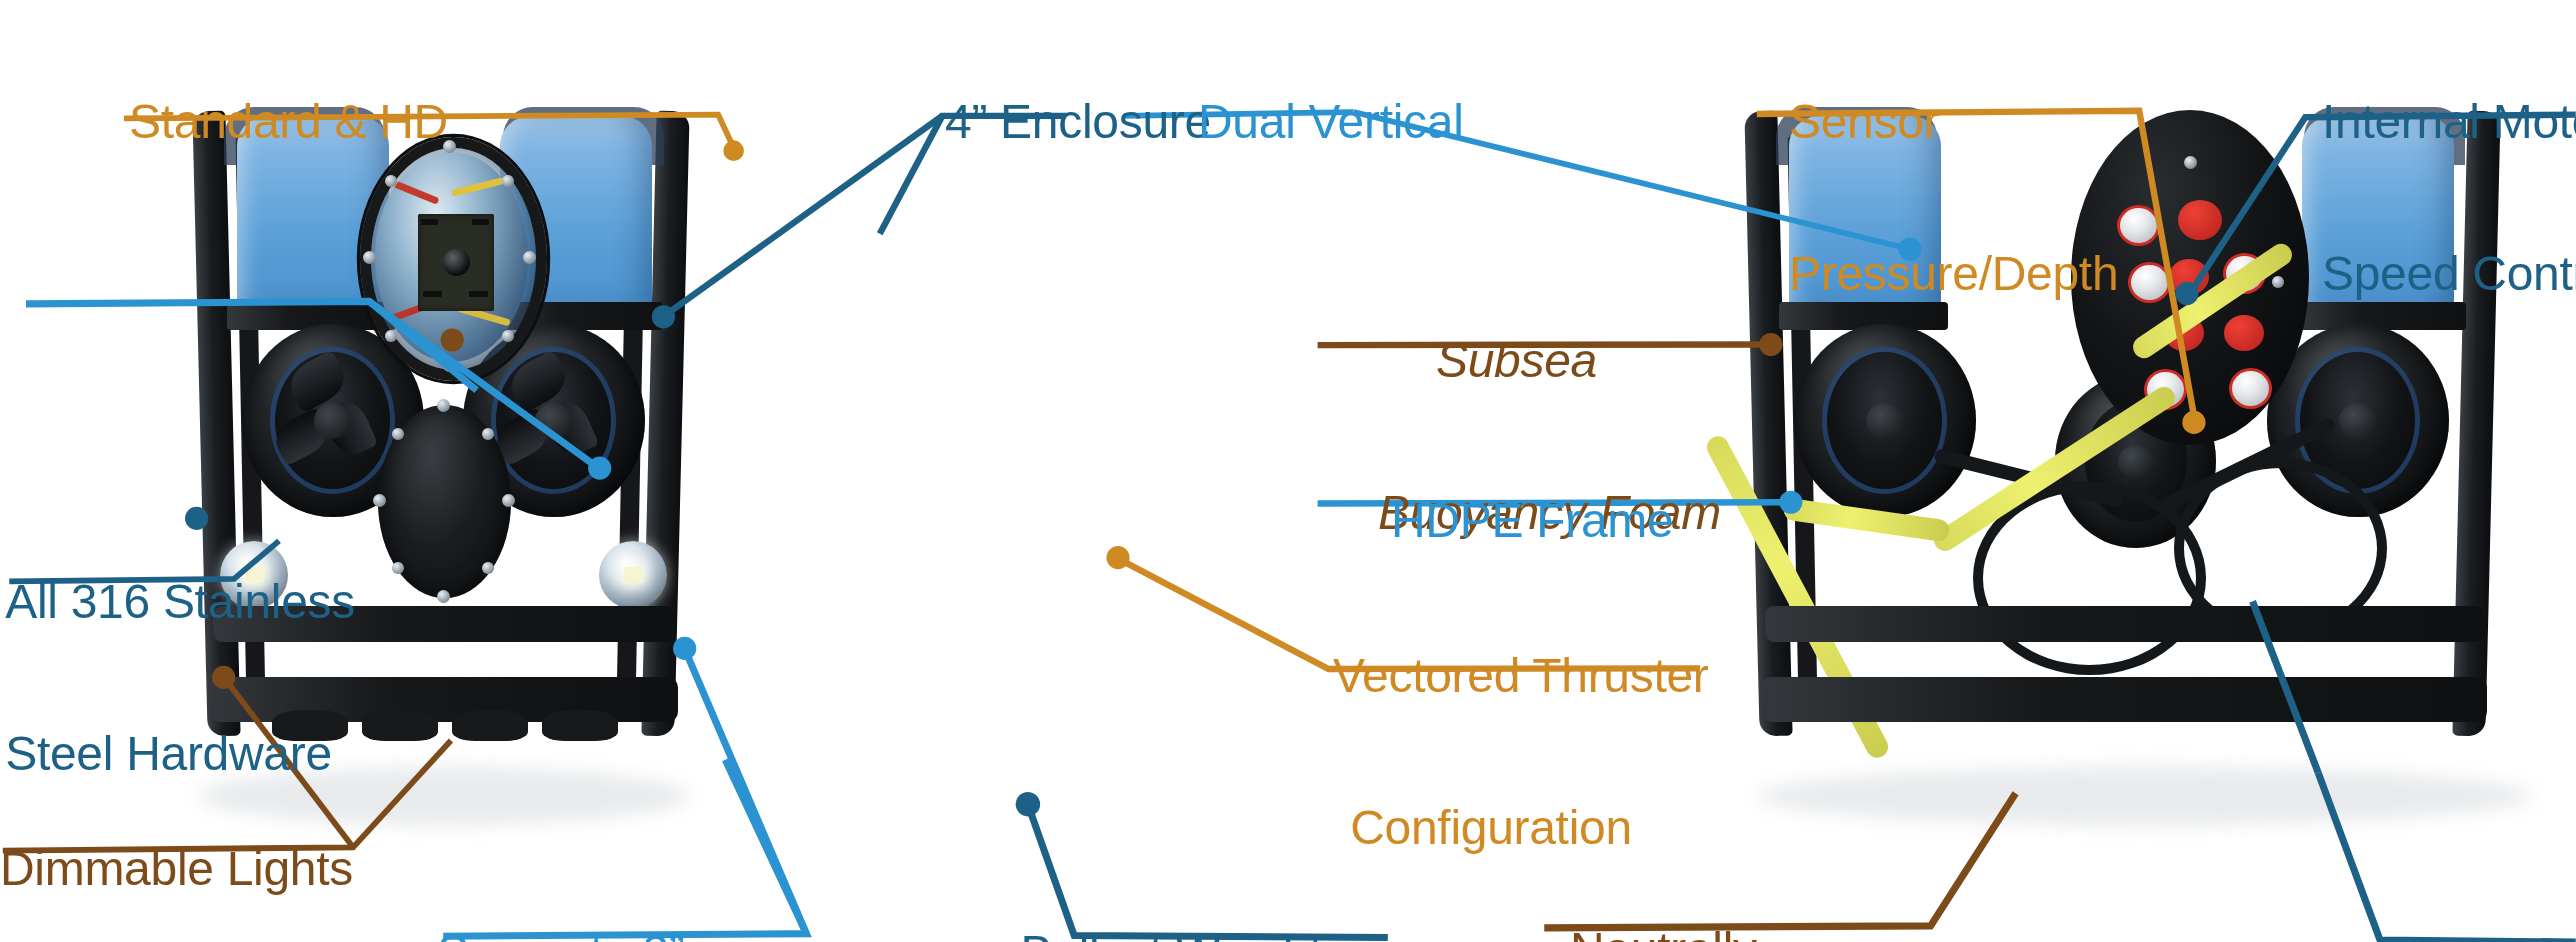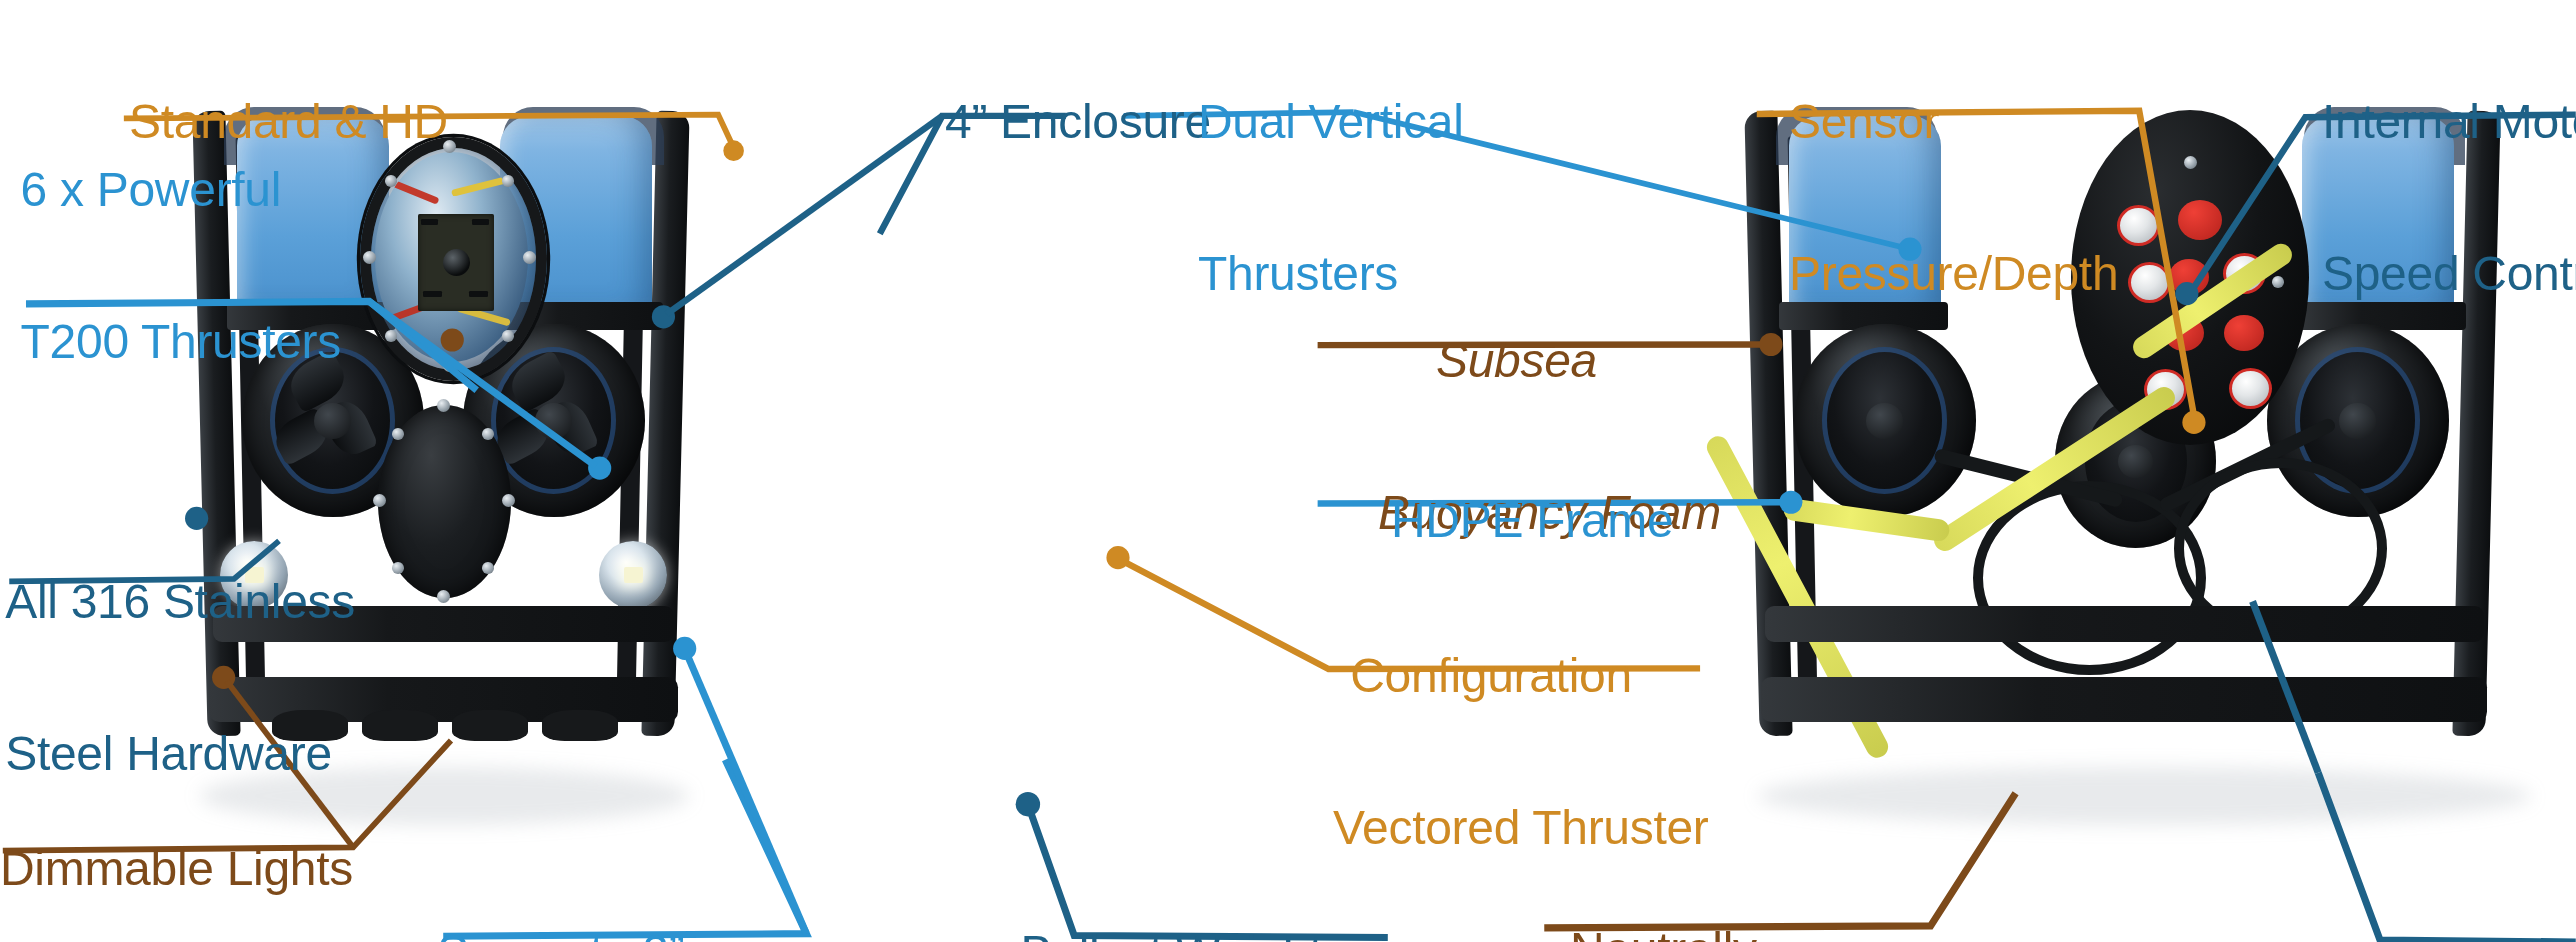--- a/index.html
+++ b/index.html
@@ -313,32 +313,27 @@
       <circle cx="2966" cy="387" r="18" fill="#2b93d1" stroke="none"></circle>
 
       <circle cx="307" cy="806" r="0" fill="#1e6187" stroke="none"></circle>
     </g>
   </svg>
 
   <div class="lbl c-orange ta-l" style="left:129px;top:-5.2px;width:277px;font-size:48px;">
     <span>Standard &amp; HD</span>
   </div>
 
-  <div class="lbl c-lblue ta-l" style="left:20.6px;top:63px;width:283px;font-size:48px;">
-    <span>6 x Powerful</span>
-    <span>T200 Thrusters</span>
-  </div>
 
   <div class="lbl c-dteal ta-c" style="left:945px;top:-5.2px;width:245px;font-size:48px;">
     <span>4” Enclosure</span>
   </div>
 
   <div class="lbl c-lblue ta-l" style="left:1198px;top:-5.2px;width:219px;font-size:48px;">
     <span>Dual Vertical</span>
-    <span>Thrusters</span>
   </div>
 
   <div class="lbl c-orange ta-l" style="left:1789px;top:-5.2px;width:270px;font-size:48px;">
     <span>Sensor</span>
     <span>Pressure/Depth</span>
   </div>
 
   <div class="lbl c-dteal ta-l" style="left:2322px;top:-5.2px;width:361px;font-size:48px;">
     <span>Internal Motor</span>
     <span>Speed Controllers</span>
@@ -357,22 +352,22 @@
   <div class="lbl c-brown ta-c" style="left:1378px;top:234px;width:277px;font-size:48px;font-style:italic;">
     <span>Subsea</span>
     <span>Buoyancy Foam</span>
   </div>
 
   <div class="lbl c-lblue ta-c" style="left:1391px;top:394px;width:264px;font-size:48px;">
     <span>HDPE Frame</span>
   </div>
 
   <div class="lbl c-orange ta-c" style="left:1333px;top:549px;width:316px;font-size:48px;">
+    <span>Vectored Thruster</span>
     <span>Configuration</span>
-    <span>Vectored Thruster</span>
   </div>
 
   <div class="lbl c-lblue ta-l" style="left:437px;top:826px;width:309px;font-size:48px;">
     <span>Separate 3”</span>
     
   </div>
 
   <div class="lbl c-dteal ta-r" style="left:1018px;top:826px;width:328px;font-size:48px;">
     <span>Ballast Weights</span>
     

